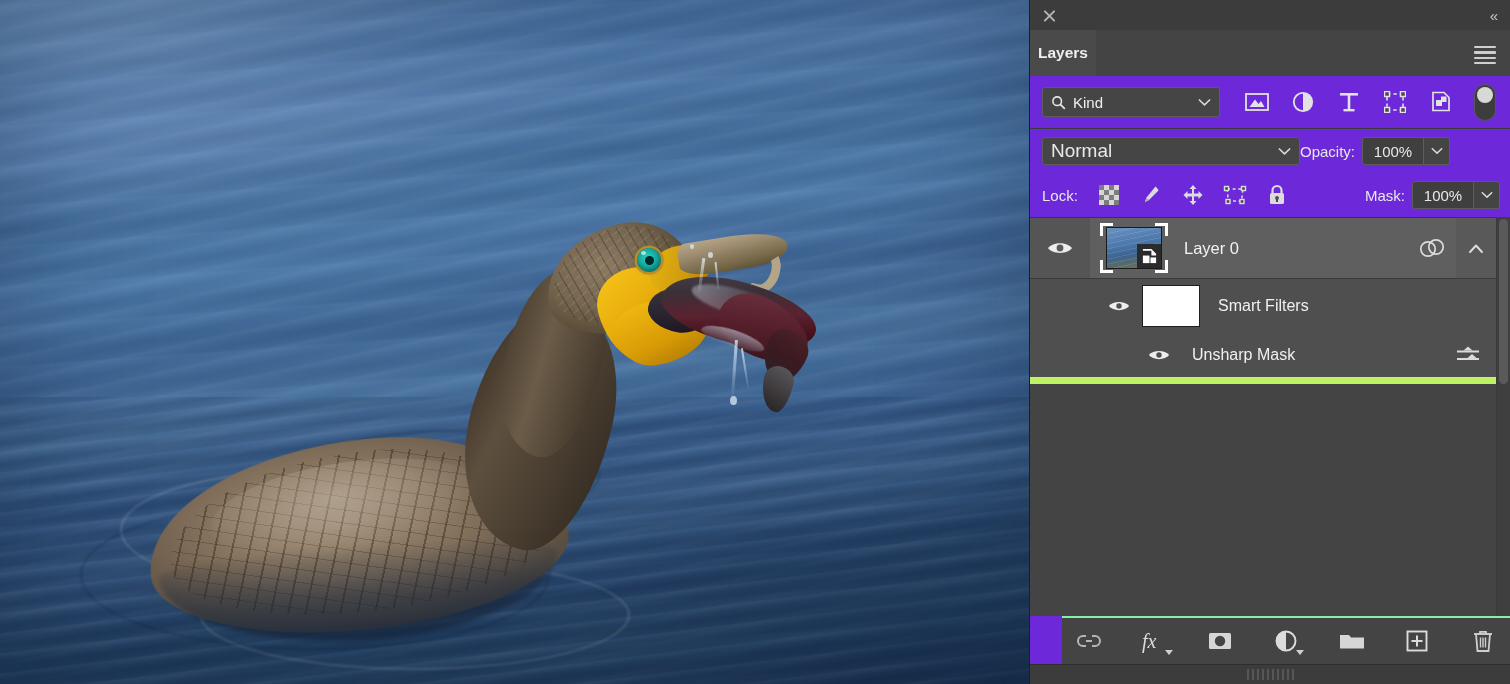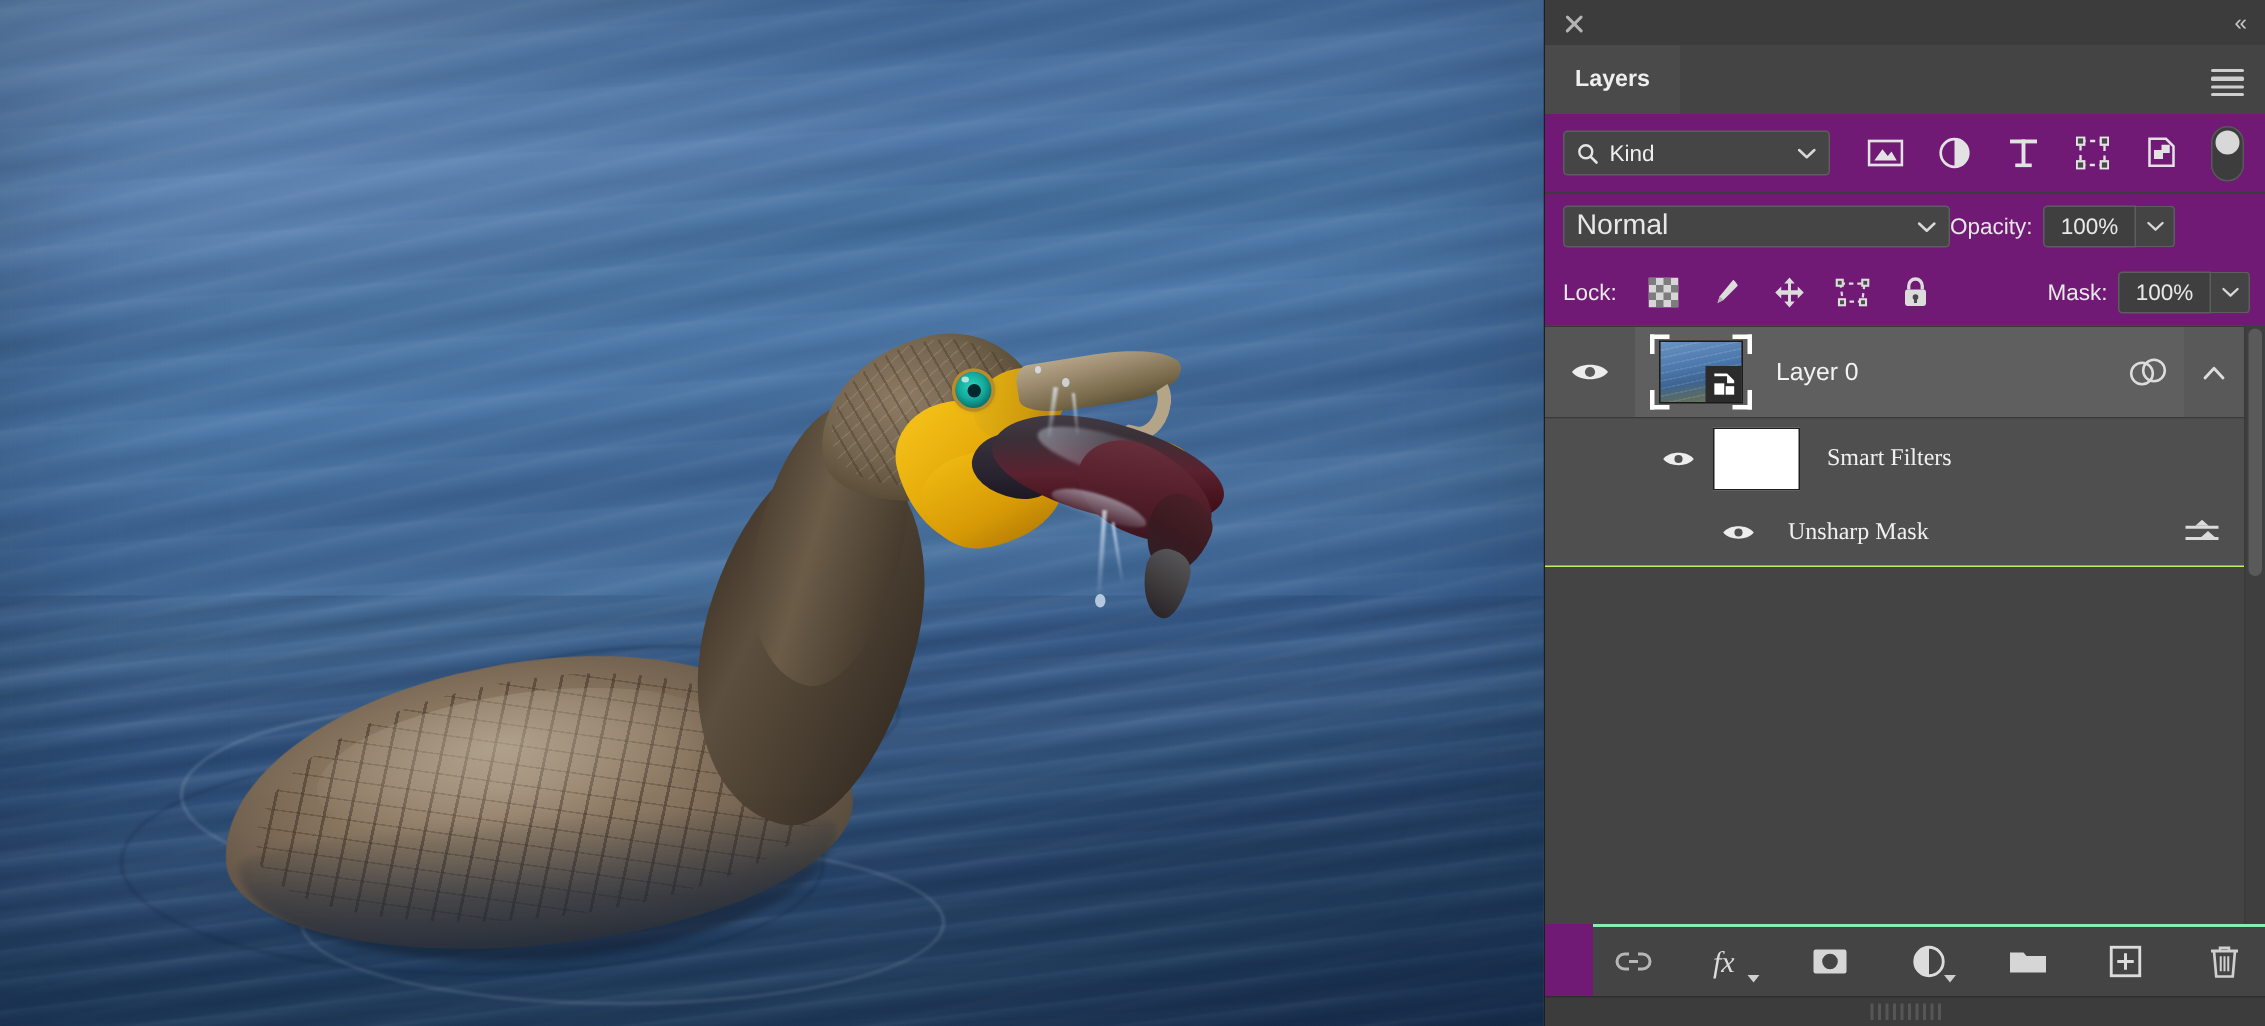--- a/index.html
+++ b/index.html
@@ -280,28 +280,28 @@
   .close-x::before { transform: rotate(45deg); }
   .close-x::after  { transform: rotate(-45deg); }
   .dbl-chev { color:#c9c9c9; font-size:15px; letter-spacing:-2px; line-height:1; }
 
   .tabbar {
     height: 46px; background:#3c3c3c; display:flex; align-items:stretch;
     flex: 0 0 46px; position:relative;
   }
   .tab {
     background:#4a4a4a; display:flex; align-items:center;
-    padding: 0 20px; font-weight:bold; font-size:15.5px; color:#efefef;
+    padding: 0 8px; font-weight:bold; font-size:15.5px; color:#efefef;
     cursor:pointer;
   }
   .tab-rest { flex:1; background:#444444; }
   .hamburger { position:absolute; right:14px; top:16px; width:22px; height:15px; cursor:pointer; }
   .hamburger span { display:block; height:2.2px; background:#cfcfcf; margin-bottom:3.2px; border-radius:1px; }
 
-  .panel-body { background:#701a75; flex:1; display:flex; flex-direction:column; min-height:0; }
+  .panel-body { background:#6d28d9; flex:1; display:flex; flex-direction:column; min-height:0; }
 
   .filter-row {
     height: 53px; display:flex; align-items:center; padding: 0 10px 0 12px; gap: 0;
     border-bottom:1px solid #3a3a3a;
     flex: 0 0 53px;
   }
   .kind-select {
     width: 178px; height: 30px; background:#454545; border:1px solid #5d5d5d;
     border-radius:3px; display:flex; align-items:center; padding: 0 8px; gap: 7px;
     cursor:pointer;
@@ -375,21 +375,21 @@
     position:absolute; right:7px; bottom:5px; width:24px; height:24px; background:#2b2b2b;
     display:flex; align-items:center; justify-content:center;
   }
   .layer-name { margin-left:16px; font-size:16.5px; color:#f2f2f2; flex:1; cursor:text; }
   .row-right-ic { width:48px; display:flex; align-items:center; justify-content:center; cursor:pointer; }
   .collapse-cell {
     width:40px; height:100%; display:flex; align-items:center; justify-content:center;
     background:#595959; cursor:pointer; flex:0 0 40px;
   }
 
-  .sf-block { background:#4f4f4f; border-bottom:1px solid #bef264;font-family:Liberation Serif, serif; }
+  .sf-block { background:#4f4f4f; border-bottom:7px solid #bef264; }
   .sf-row {
     height: 54px; display:flex; align-items:center;
   }
   .sf-eye-cell { width:112px; display:flex; align-items:center; justify-content:flex-end; padding-right:12px; cursor:pointer; flex:0 0 112px; }
   .sf-mask { width:58px; height:42px; background:#ffffff; border:1px solid #1e1e1e; flex:0 0 58px; cursor:pointer; }
   .sf-label { margin-left:18px; font-size:16px; color:#f0f0f0; }
   .uf-row { height: 44px; display:flex; align-items:center; }
   .uf-eye-cell { width:150px; display:flex; align-items:center; justify-content:flex-end; padding-right:10px; cursor:pointer; flex:0 0 150px; }
   .uf-label { margin-left:12px; font-size:16px; color:#f0f0f0; flex:1; cursor:pointer; }
   .uf-opts { width:56px; display:flex; align-items:center; justify-content:center; cursor:pointer; }

